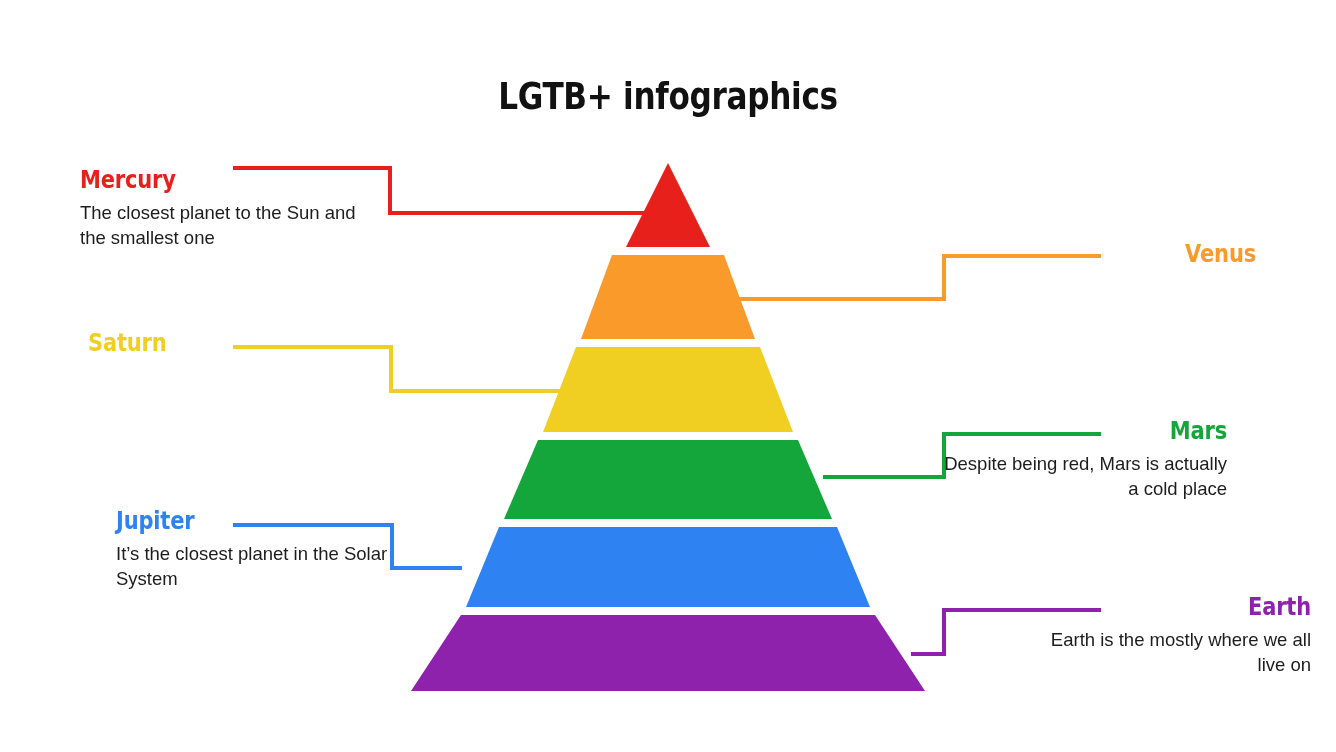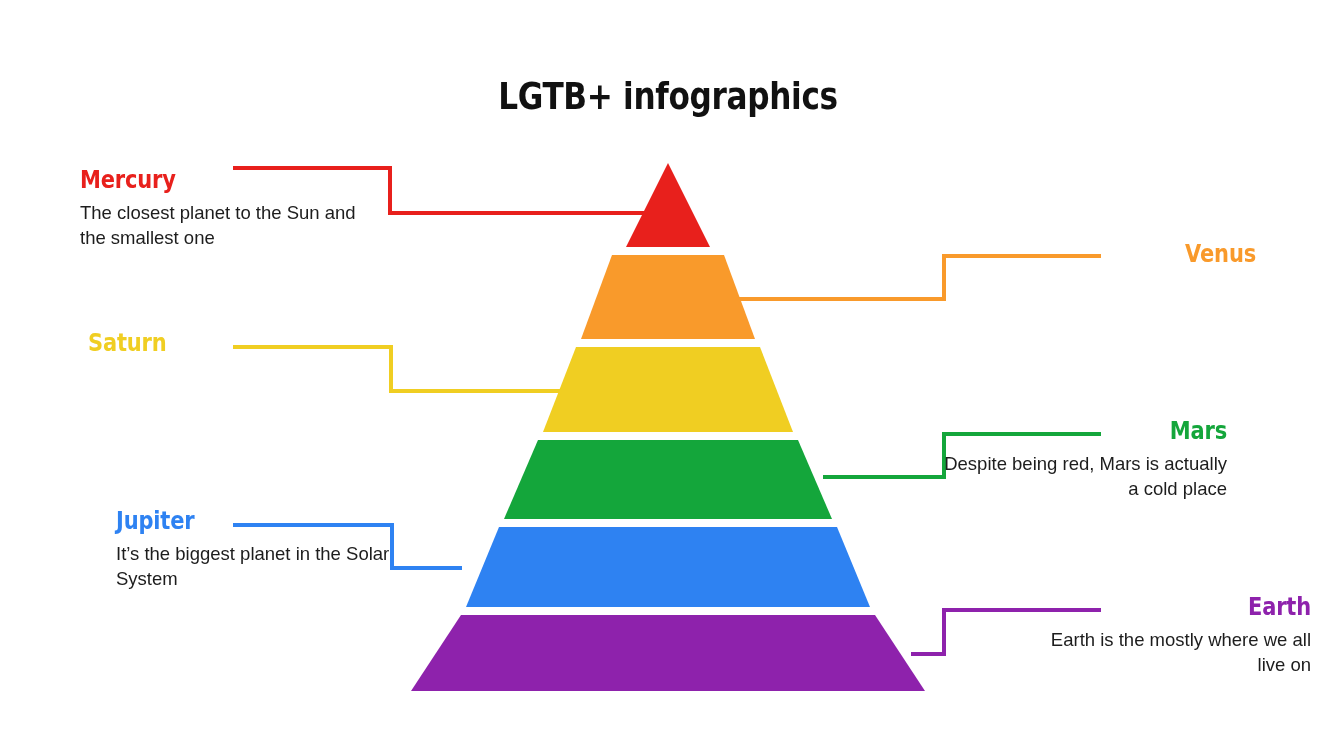--- a/index.html
+++ b/index.html
@@ -95,21 +95,21 @@
     <div class="callout-title" style="color:#E8201C">Mercury</div>
     <div class="callout-desc">The closest planet to the Sun and the smallest one</div>
   </div>
 
   <div class="callout left" id="callout-saturn">
     <div class="callout-title" style="color:#F0CE22">Saturn</div>
   </div>
 
   <div class="callout left" id="callout-jupiter">
     <div class="callout-title" style="color:#2E82F2">Jupiter</div>
-    <div class="callout-desc">It’s the biggest planet in the Solar System</div>
+    <div class="callout-desc">It’s the closest planet in the Solar System</div>
   </div>
 
   <div class="callout right" id="callout-venus">
     <div class="callout-title" style="color:#F99A2B">Venus</div>
   </div>
 
   <div class="callout right" id="callout-mars">
     <div class="callout-title" style="color:#14A63B">Mars</div>
     <div class="callout-desc">Despite being red, Mars is actually a cold place</div>
   </div>

